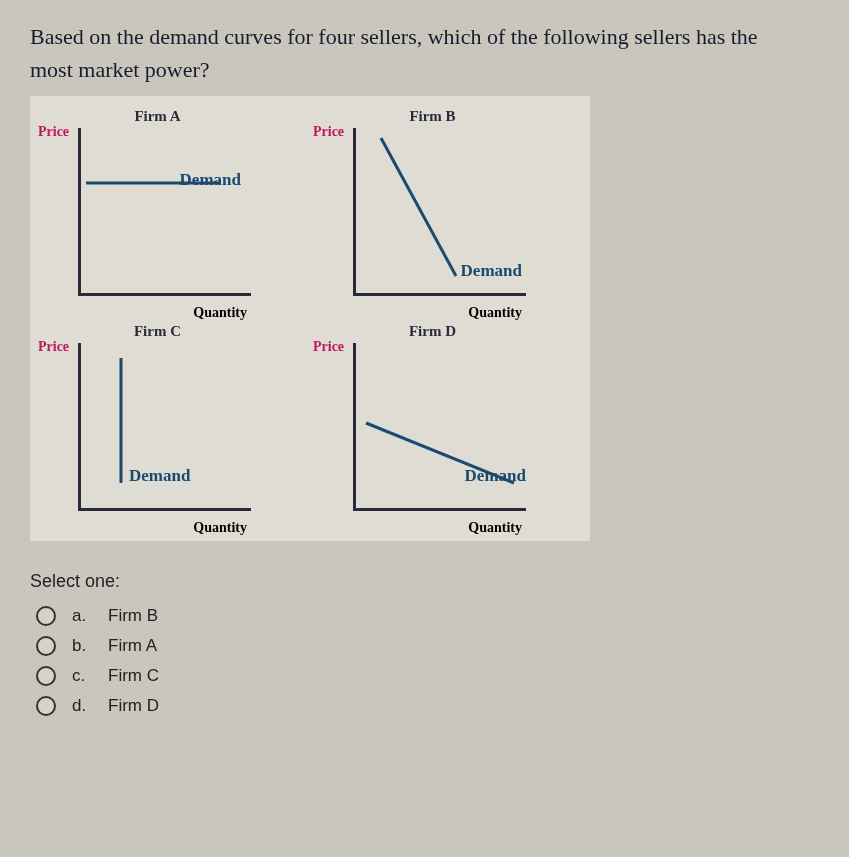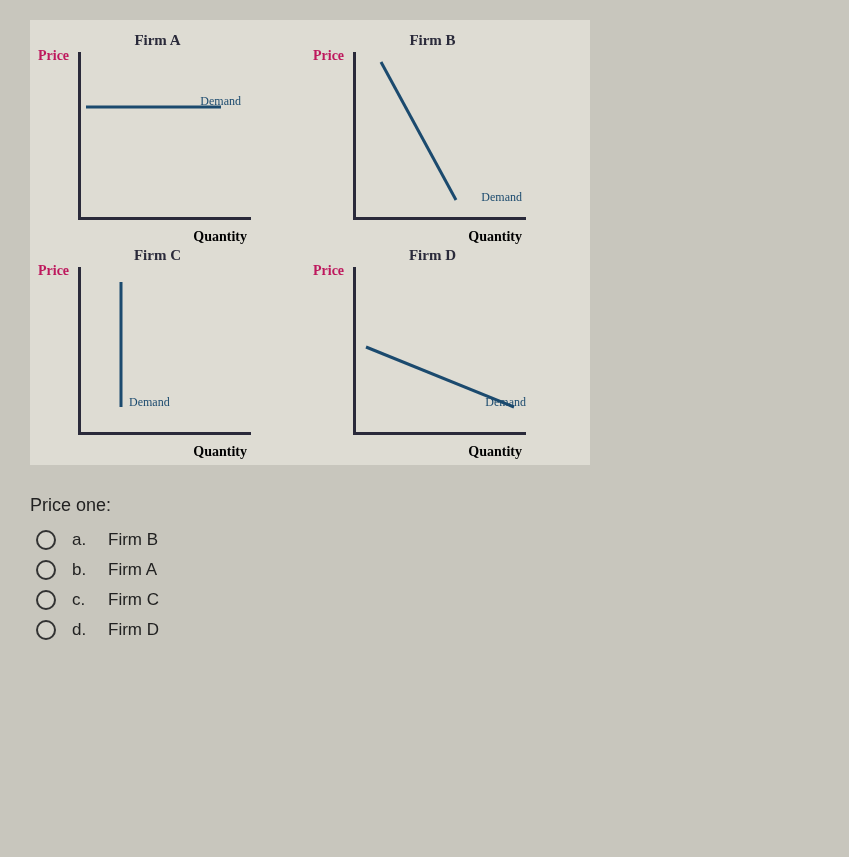--- a/index.html
+++ b/index.html
@@ -5,34 +5,38 @@
   html,body{margin:0;padding:0;width:849px;height:857px;background:#c8c6bd;font-family:Georgia,'Times New Roman',serif;color:#1a1a2e;overflow:hidden}
   .page{padding:20px 30px;box-sizing:border-box;width:849px;height:857px;position:relative}
   .question{font-size:22px;line-height:1.5;color:#1a1a2e;margin-bottom:10px}
   .figure{width:560px;background:#dedcd3;position:relative;padding:10px 10px 5px 10px;box-sizing:border-box}
   .row{display:flex;gap:40px}
   .cell{position:relative;width:235px;height:215px}
   .ctitle{position:absolute;top:2px;left:0;right:0;text-align:center;font-weight:bold;font-size:15px;color:#2a2a3a}
   .ylab{position:absolute;left:-2px;top:18px;font-weight:bold;font-size:14px;color:#be185d}
   .xlab{position:absolute;right:28px;bottom:0;font-weight:bold;font-size:14px;color:#000000}
   .axisbox{position:absolute;left:38px;top:22px;width:170px;height:165px;border-left:3px solid #2a2a3a;border-bottom:3px solid #2a2a3a}
-  .dlabel{position:absolute;font-size:12px;font-weight:normal;color:#1b4a6e}
+  .dlabel{position:absolute;font-size:17px;font-weight:bold;color:#1b4a6e}
   svg{position:absolute;inset:0}
   .curve{stroke:#1b4a6e;stroke-width:3;fill:none}
   .answers{margin-top:30px;font-family:Arial,Helvetica,sans-serif}
   .sel{font-size:18px;color:#222;margin-bottom:14px}
   .opt{display:flex;align-items:center;gap:16px;margin:10px 0 10px 6px}
   .radio{width:16px;height:16px;border:2px solid #333;border-radius:50%;background:#d4d2c9;flex:none}
   .letter{width:20px;font-size:17px;color:#222}
   .optlabel{font-size:17px;color:#222}
 </style>
 </head>
 <body>
 
 <div class="page">
+  <div class="question">
+    <span>Based on the demand curves for four sellers, which of the following sellers has the</span><br>
+    <span>most market power?</span>
+  </div>
 
   <div class="figure">
     <div class="row">
 
       <div class="cell">
         <div class="ctitle">Firm A</div>
         <div class="ylab">Price</div>
         <div class="axisbox">
           <svg viewBox="0 0 170 165">
             <line class="curve" x1="5" y1="55" x2="140" y2="55"></line>
@@ -78,21 +82,21 @@
           </svg>
           <span class="dlabel" style="right:0px;bottom:22px">Demand</span>
         </div>
         <div class="xlab">Quantity</div>
       </div>
 
     </div>
   </div>
 
   <div class="answers">
-    <div class="sel">Price one:</div>
+    <div class="sel">Select one:</div>
 
     <div class="opt">
       <div class="radio"></div>
       <div class="letter">a.</div>
       <div class="optlabel">Firm B</div>
     </div>
     <div class="opt">
       <div class="radio"></div>
       <div class="letter">b.</div>
       <div class="optlabel">Firm A</div>

